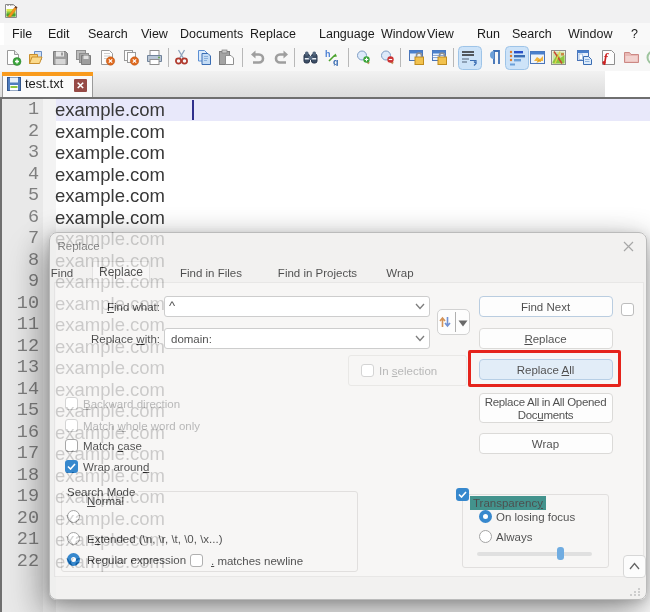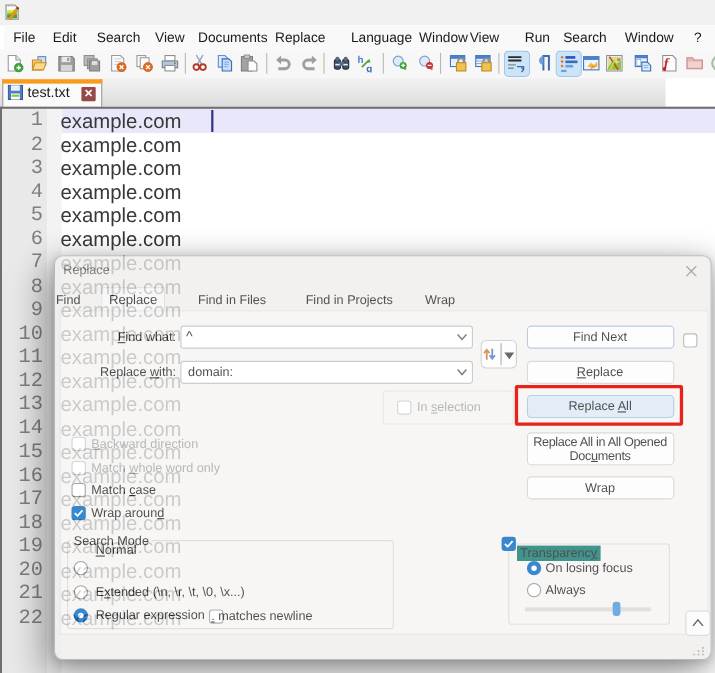--- a/index.html
+++ b/index.html
@@ -402,21 +402,21 @@
 
     <div class="grp" style="left:11px;top:258px;width:297px;height:81px"></div>
     <div class="lbl" style="left:14px;top:251.5px;background:#f5f4f3;padding:0 3px">Search Mode</div>
     <div class="radio" style="left:17px;top:277px"></div>
     <div class="lbl" style="left:37px;top:261px"><u>N</u>ormal</div>
     <div class="radio" style="left:17px;top:298.5px"></div>
     <div class="lbl" style="left:37px;top:298.5px">E<u>x</u>tended (\n, \r, \t, \0, \x...)</div>
     <div class="radio radioc" style="left:17px;top:320px"></div>
     <div class="lbl" style="left:37px;top:320px">Re<u>g</u>ular expression</div>
     <div class="cb" style="left:140px;top:320.5px;border-color:#9a9a9a"></div>
-    <div class="lbl" style="left:142px;top:320.5px"><u>.</u> matches newline</div>
+    <div class="lbl" style="left:161px;top:320.5px"><u>.</u> matches newline</div>
 
     <div class="grp" style="left:412px;top:261px;width:147px;height:74px"></div>
     <div class="cb cbc" style="left:406px;top:255px">
         <svg width="9" height="7" viewBox="0 0 9 7">
           <path d="M1 3.5 L3.5 6 L8 1" fill="none" stroke="#fff" stroke-width="1.6"></path>
         </svg>
       </div>
     <div class="lbl" style="left:420px;top:263px;background:#0f766e;padding:0 3px">Transparenc<u>y</u></div>
     <div class="radio radioc" style="left:429px;top:277px"></div>
     <div class="lbl" style="left:446px;top:277px">On losing focus</div>

